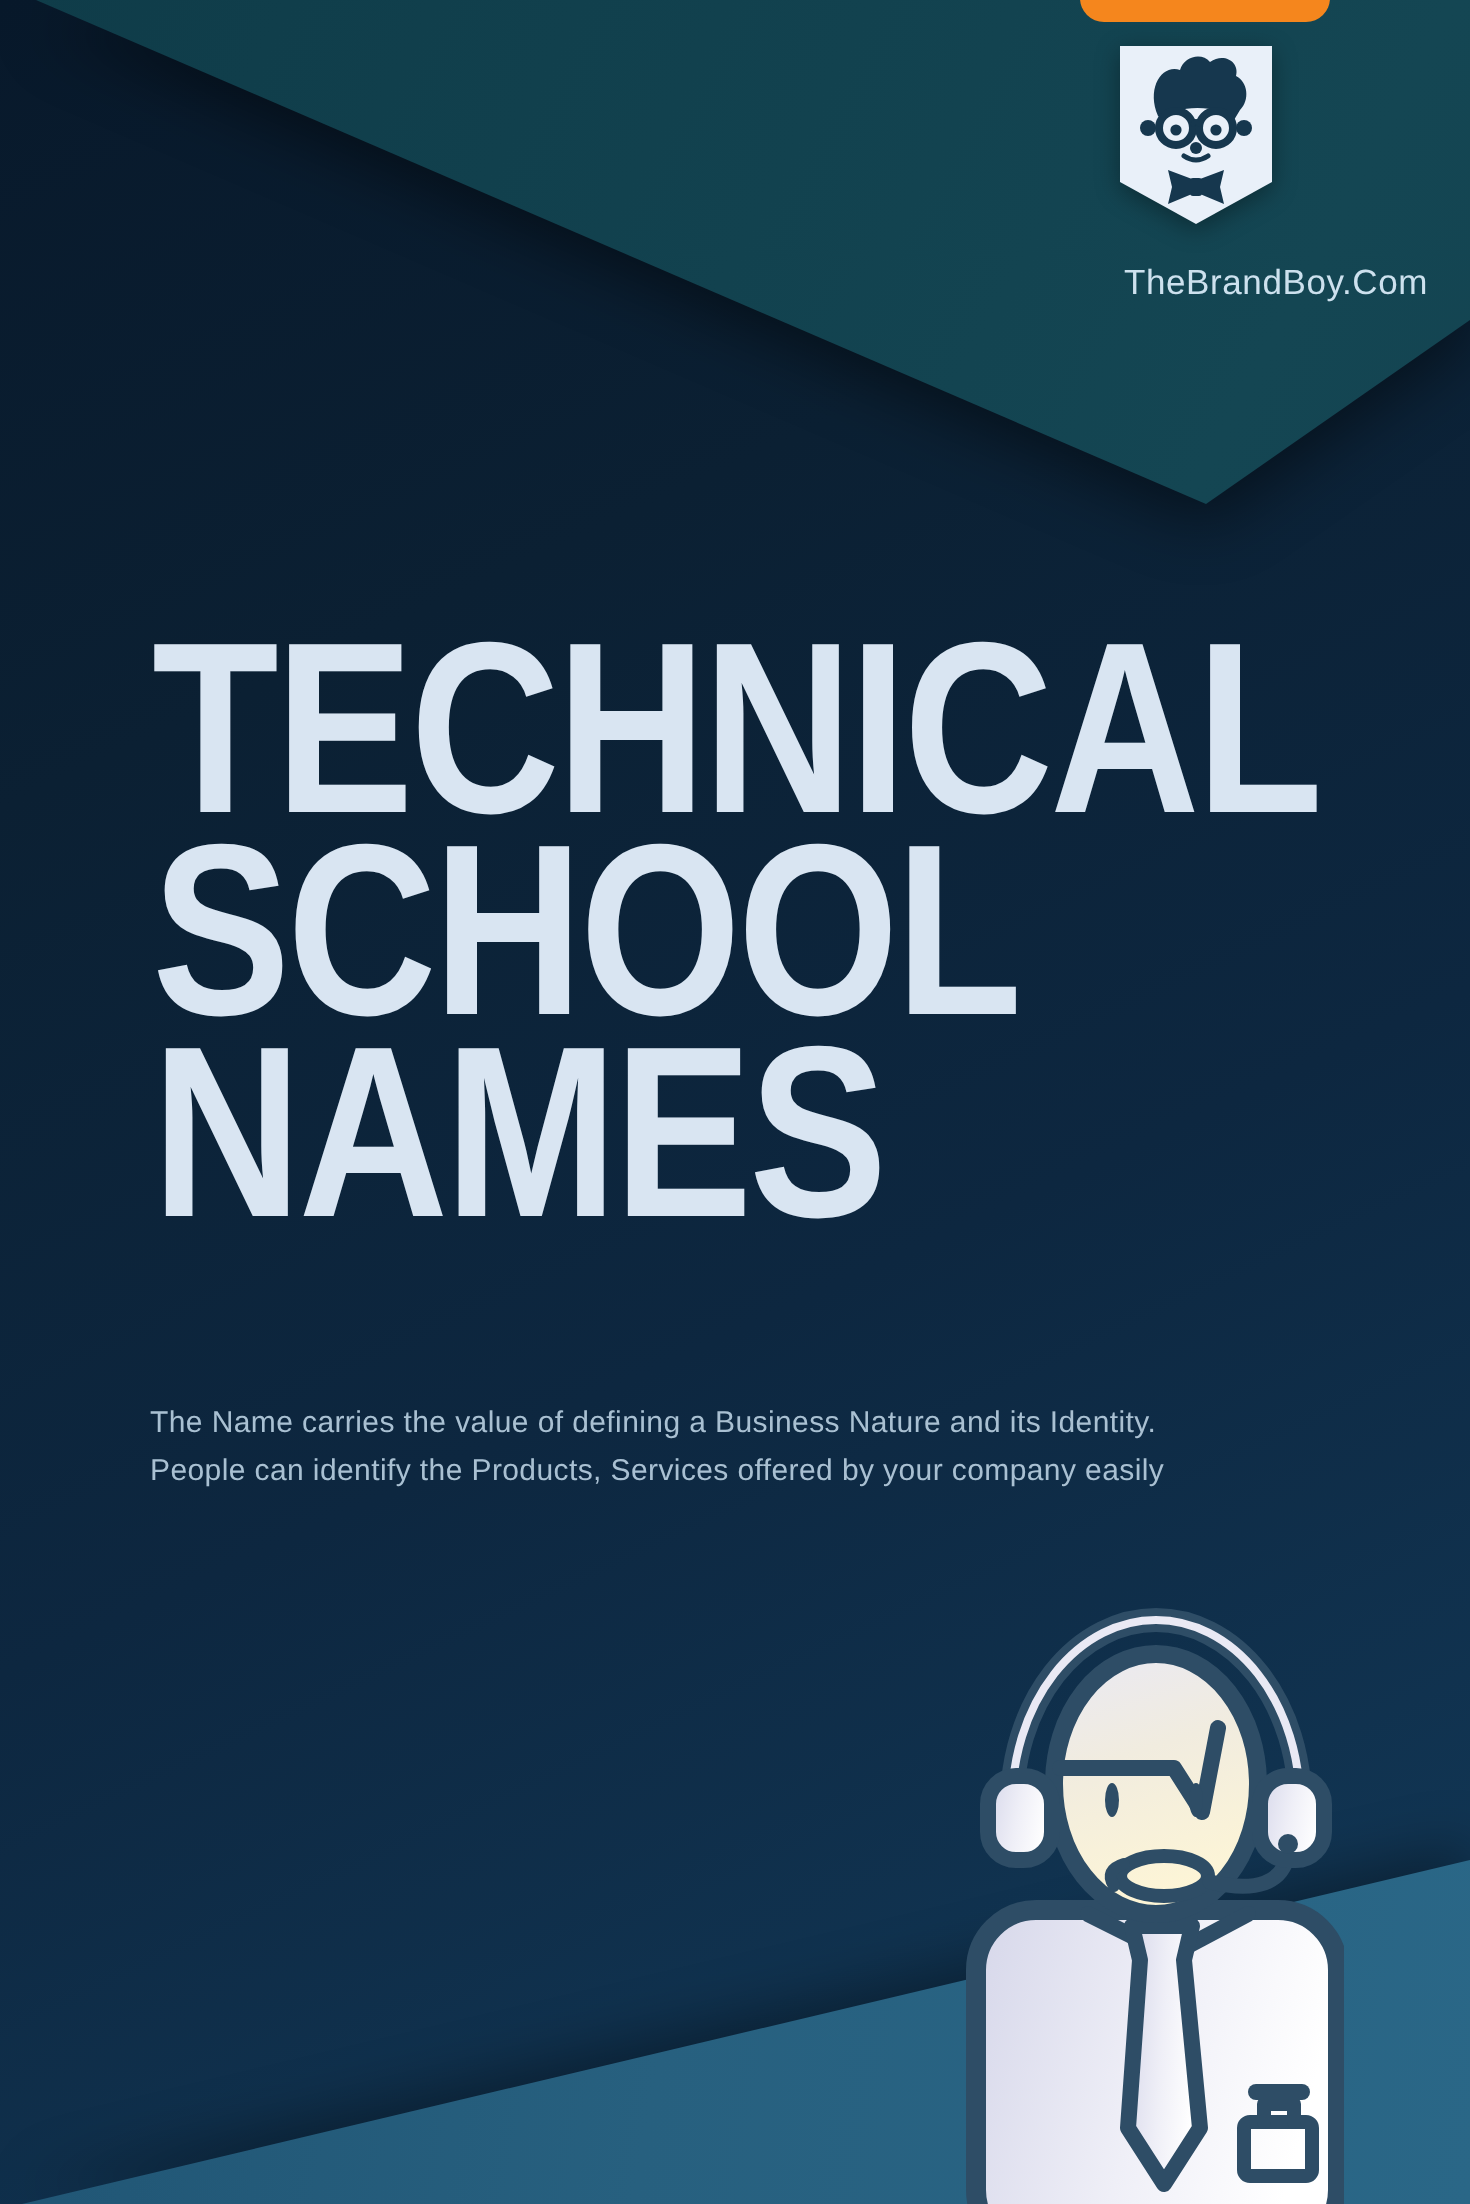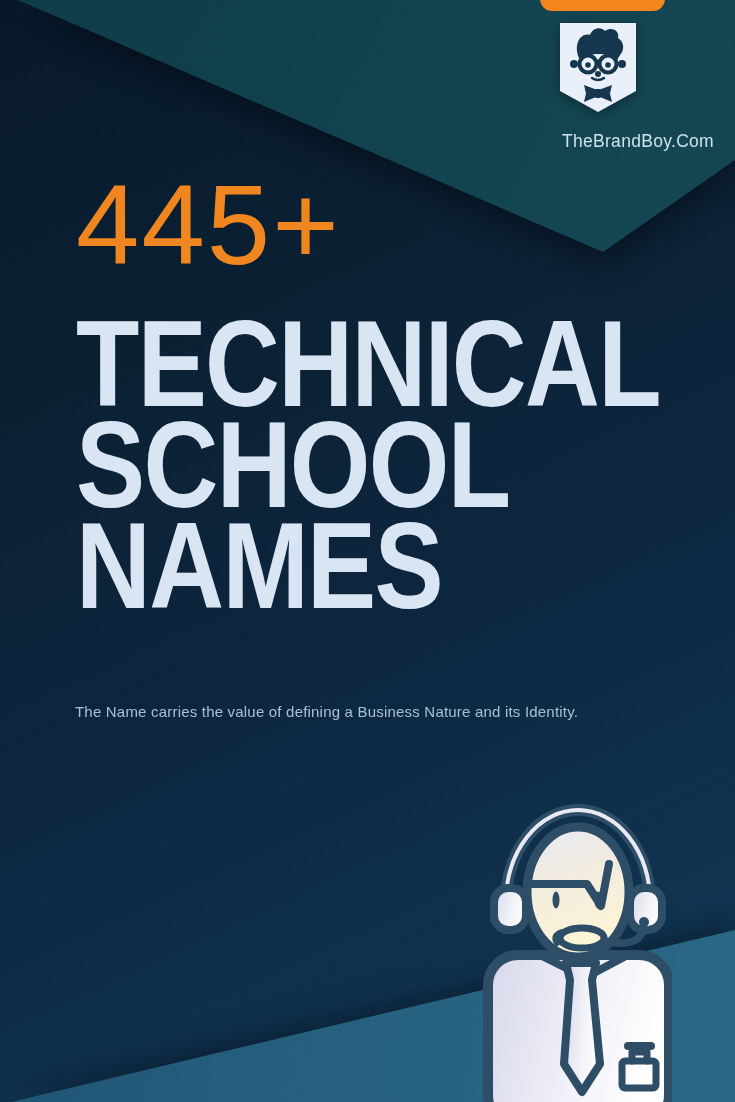--- a/index.html
+++ b/index.html
@@ -83,30 +83,30 @@
       <g fill="#16374e">
         <path d="M25,63 L37,67.5 L37,75 L25,80 L27,71.5 Z"></path>
         <path d="M53,63 L41,67.5 L41,75 L53,80 L51,71.5 Z"></path>
         <rect x="36" y="67" width="6" height="9" rx="1.5"></rect>
       </g>
     </svg>
   </div>
 
   <div class="site-label">TheBrandBoy.Com</div>
 
-  <div class="count">445+</div>
 
   <h1 class="title">
     <span class="line">TECHNICAL</span>
     <span class="line">SCHOOL</span>
     <span class="line">NAMES</span>
   </h1>
 
   <p class="desc">
     <span class="dline">The Name carries the value of defining a Business Nature and its Identity.</span>
+    <span class="dline">People can identify the Products, Services offered by your company easily</span>
   </p>
 
   <svg class="agent" viewBox="0 0 200 306">
     <defs>
       <linearGradient id="gradBody" x1="0" y1="0" x2="1" y2="0.25">
         <stop offset="0" stop-color="#d6d7ea"></stop>
         <stop offset="0.55" stop-color="#efeff7"></stop>
         <stop offset="1" stop-color="#ffffff"></stop>
       </linearGradient>
       <linearGradient id="gradFace" x1="0" y1="0" x2="0.25" y2="1">

